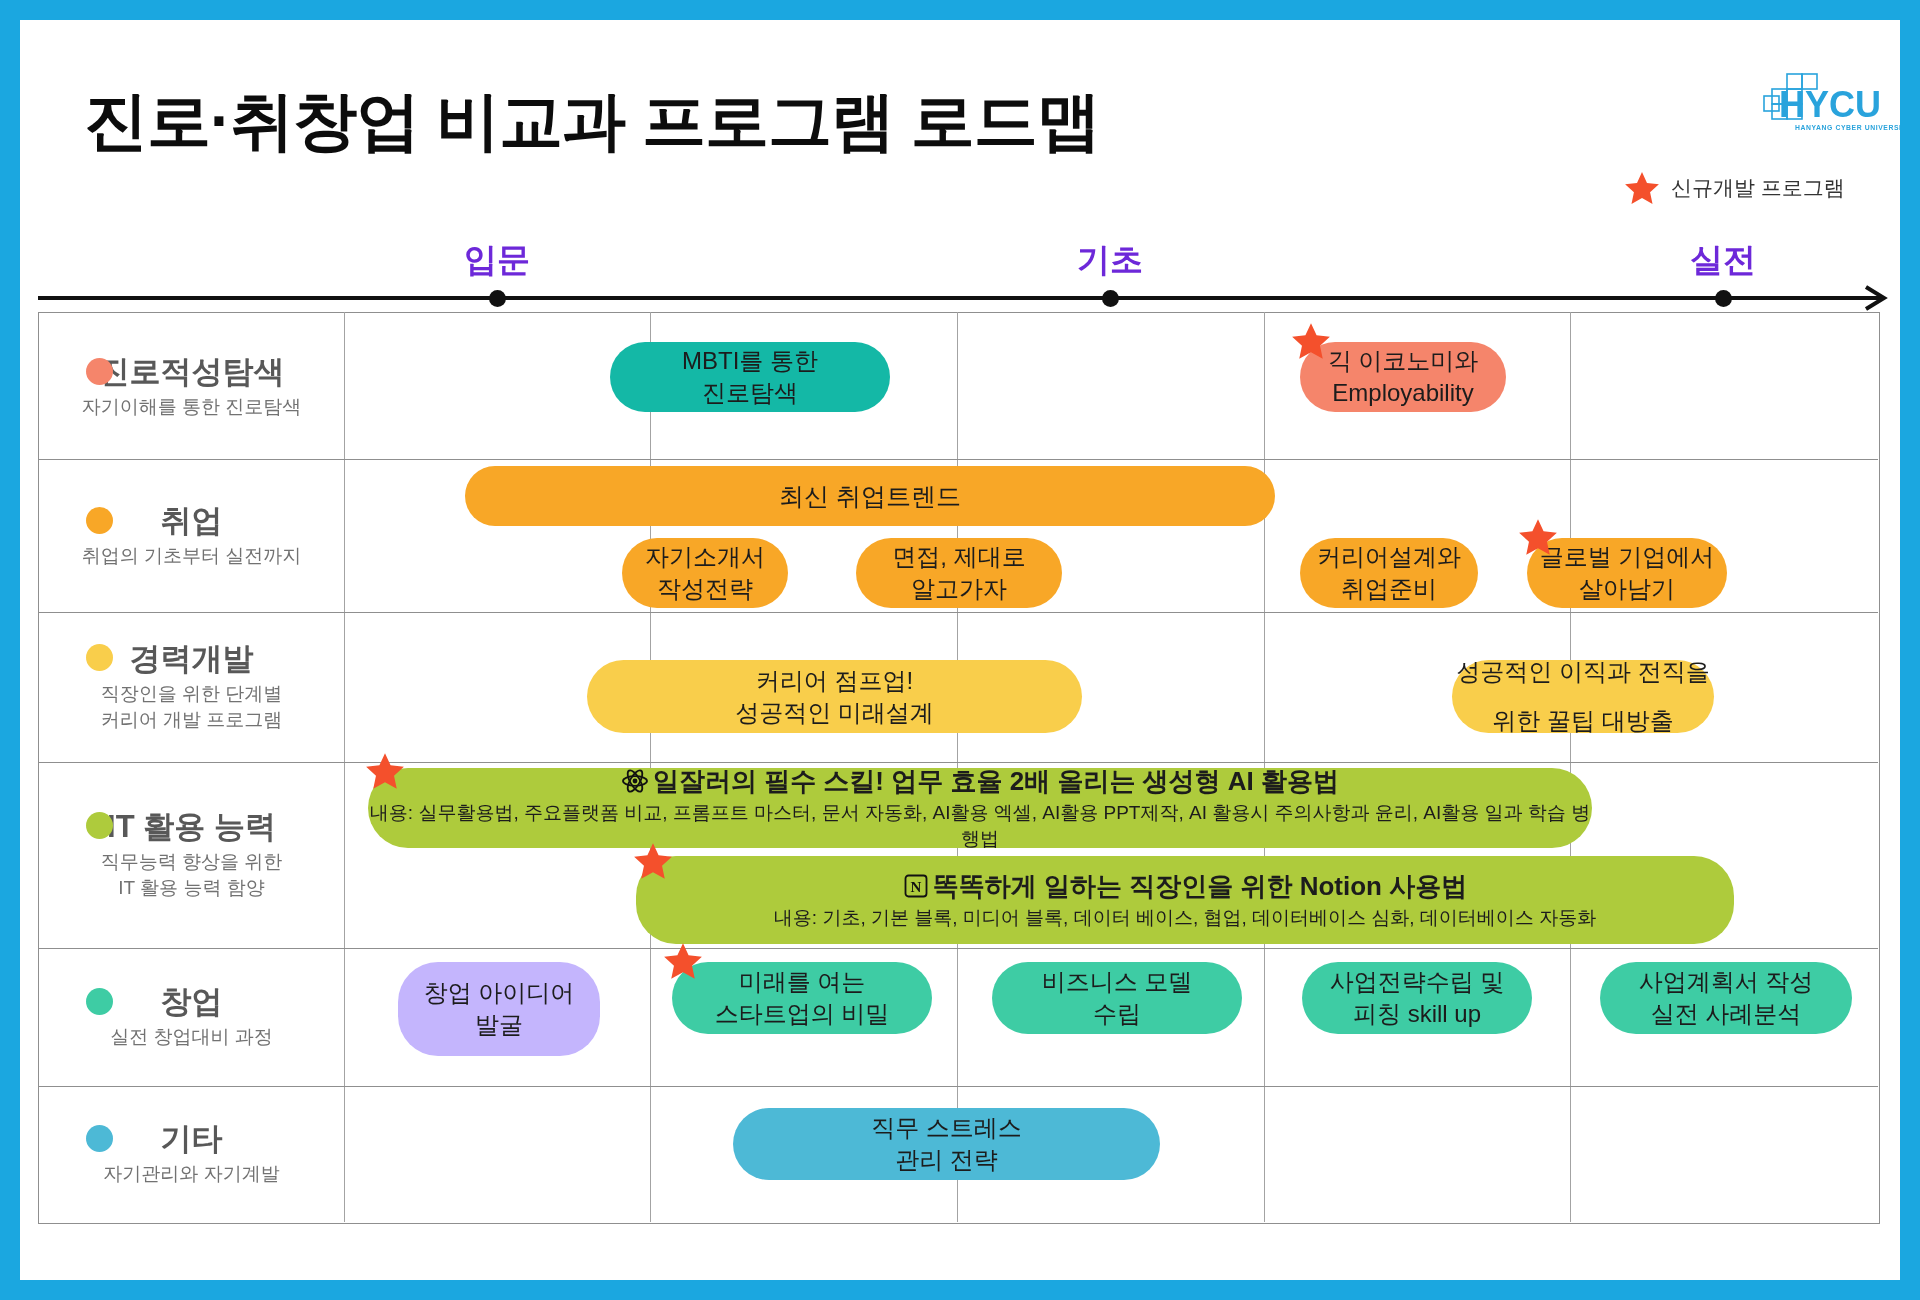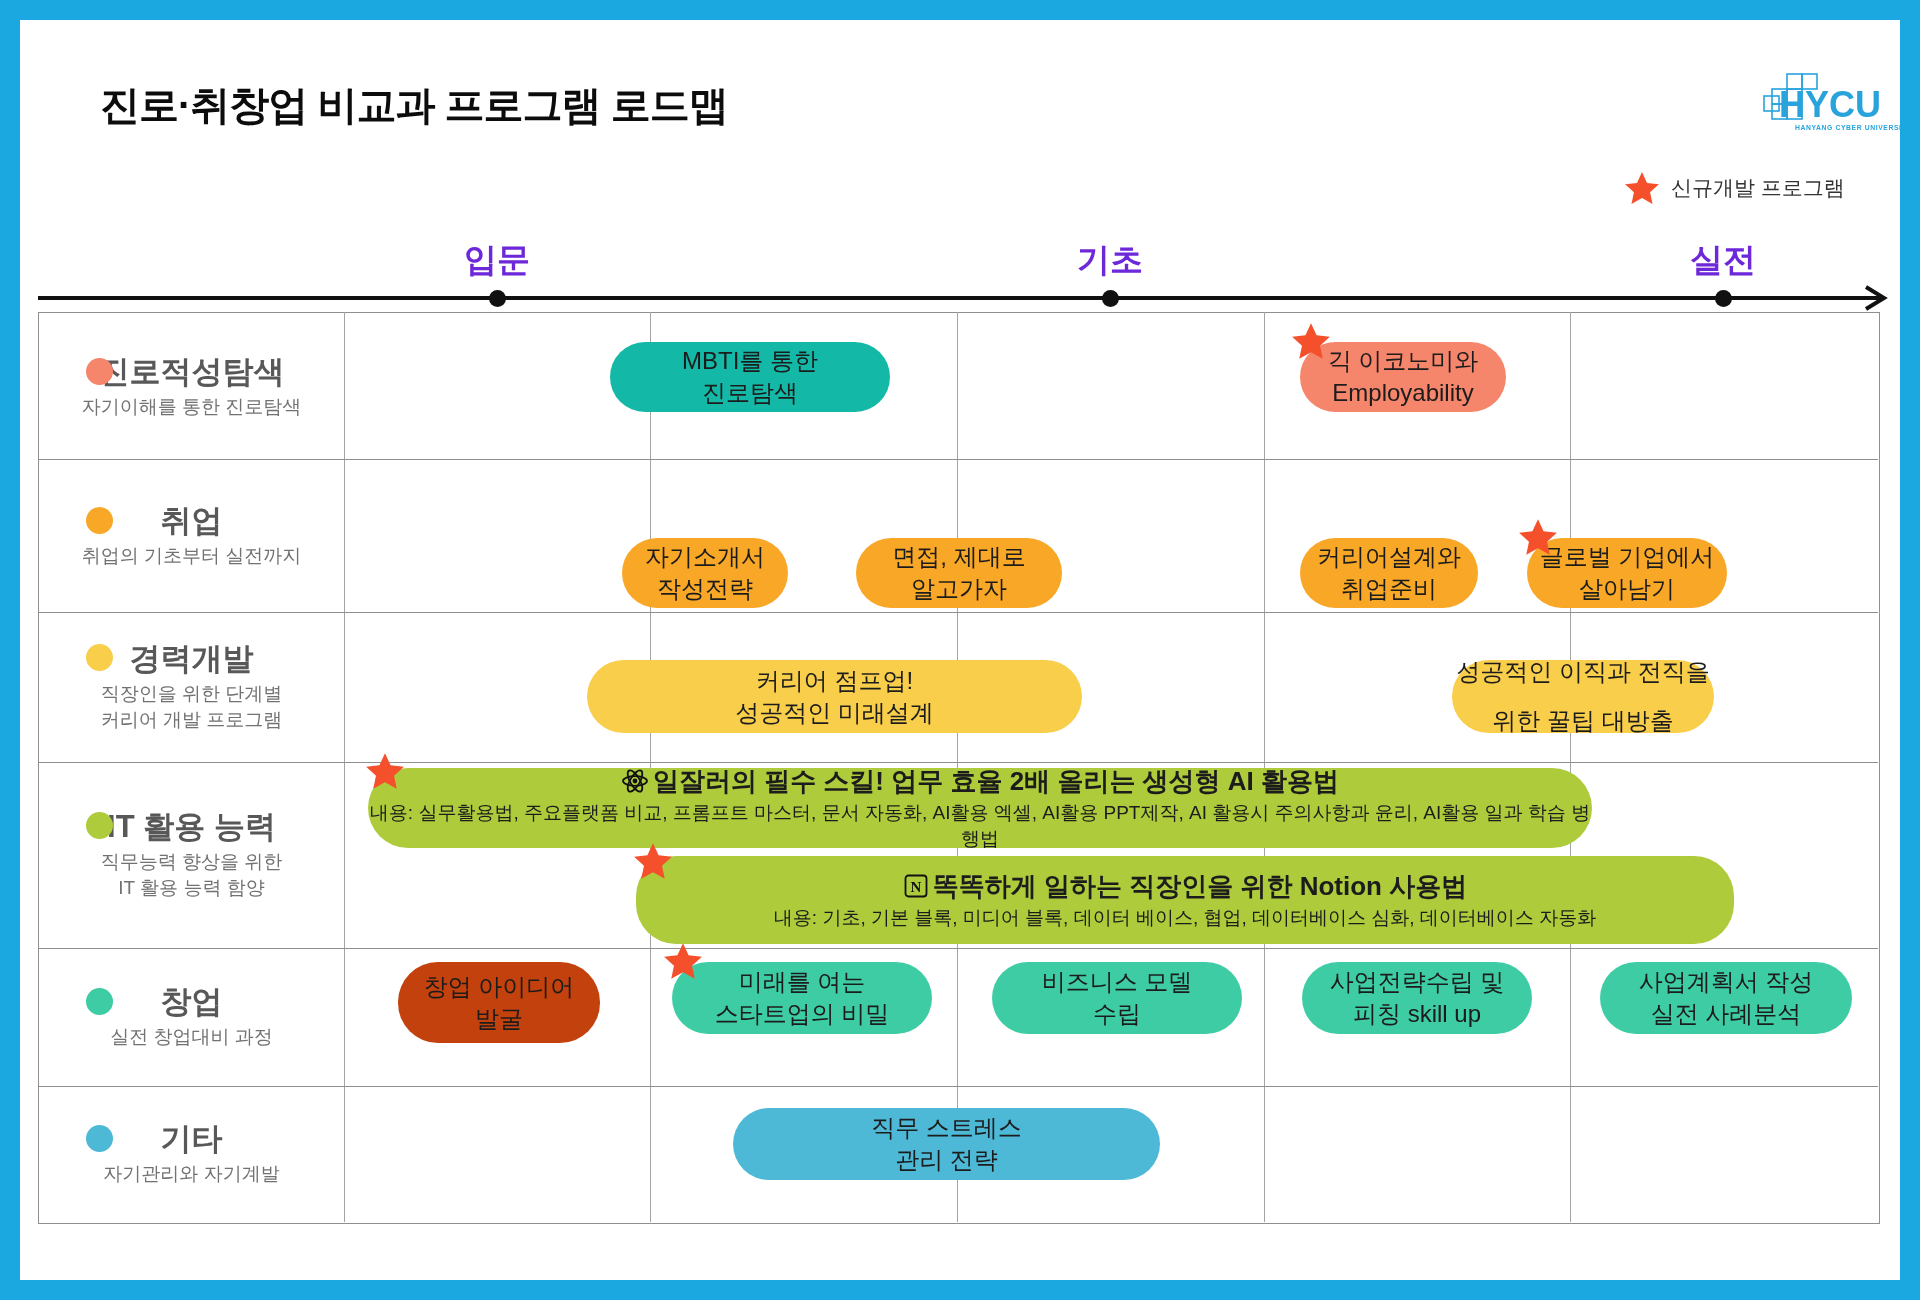--- a/index.html
+++ b/index.html
@@ -9,22 +9,22 @@
     font-family:"Liberation Sans","DejaVu Sans",sans-serif;
     -webkit-font-smoothing:antialiased;
   }
   #frame{
     position:absolute;left:20px;top:20px;width:1880px;height:1260px;
     background:#ffffff;overflow:hidden;
   }
   .abs{position:absolute;}
   
   #page-title{
-    left:80px;top:58px;width:1300px;
-    font-size:40px;font-weight:900;color:#0c0c0c;letter-spacing:-1px;
+    left:64px;top:58px;width:1300px;
+    font-size:64px;font-weight:900;color:#0c0c0c;letter-spacing:-1px;
   }
   #legend{left:1605px;top:148px;width:260px;height:40px;display:flex;align-items:center;gap:12px;}
   #legend .legend-text{font-size:21px;color:#333;}
   
   .stage-label{top:218px;width:220px;text-align:center;font-size:33px;font-weight:800;color:#6d28d9;}
   #axis{left:18px;top:264px;}
   .axis-dot{width:17px;height:17px;border-radius:50%;background:#111;top:269.5px;}
   
   .grid-outer{left:18px;top:292px;width:1840px;height:910px;border:1px solid #8f8f8f;}
   .vline{width:1px;background:#a3a3a3;top:292px;height:910px;}
@@ -136,20 +136,23 @@
       <span class="l2">진로탐색</span>
   </div>
   <div class="abs pill" style="left: 1280px; top: 322px; width: 206px; height: 70px; background: rgb(245, 133, 107);">
     <svg class="star" viewBox="0 0 32 32">
         <polygon points="16,1 20.7,11.2 31.9,12.4 23.6,20 25.9,31 16,25.4 6.1,31 8.4,20 0.1,12.4 11.3,11.2" style="fill: rgb(244, 80, 44);"></polygon>
       </svg>
     <span class="l1">긱 이코노미와</span>
       <span class="l2">Employability</span>
   </div>
 
+  <div class="abs pill single" style="left: 445px; top: 446px; width: 810px; height: 60px; background: rgb(248, 167, 39);">
+    <span class="l1">최신 취업트렌드</span>
+  </div>
   <div class="abs pill" style="left: 602px; top: 518px; width: 166px; height: 70px; background: rgb(248, 167, 39);">
     <span class="l1">자기소개서</span>
       <span class="l2">작성전략</span>
   </div>
   <div class="abs pill" style="left: 836px; top: 518px; width: 206px; height: 70px; background: rgb(248, 167, 39);">
     <span class="l1">면접, 제대로</span>
       <span class="l2">알고가자</span>
   </div>
   <div class="abs pill" style="left: 1280px; top: 518px; width: 178px; height: 70px; background: rgb(248, 167, 39);">
     <span class="l1">커리어설계와</span>
@@ -196,21 +199,21 @@
     <div class="ptitle">
       <svg class="picon" width="26" height="26" viewBox="0 0 26 26">
         <rect x="2.5" y="2.5" width="21" height="21" rx="3" fill="none" stroke="#111" stroke-width="1.8"></rect>
         <text x="13" y="18.5" text-anchor="middle" font-size="15" font-weight="bold" fill="#111" font-family="Liberation Serif, serif">N</text>
       </svg>
       <span>똑똑하게 일하는 직장인을 위한 Notion 사용법</span>
     </div>
     <div class="pdesc">내용: 기초, 기본 블록, 미디어 블록, 데이터 베이스, 협업, 데이터베이스 심화, 데이터베이스 자동화</div>
   </div>
 
-  <div class="abs pill" style="left: 378px; top: 942px; width: 202px; height: 81px; background: #c2410c; justify-content: center;">
+  <div class="abs pill" style="left: 378px; top: 942px; width: 202px; height: 94px; background: #c4b5fd; justify-content: center;">
     <span class="l1">창업 아이디어</span>
       <span class="l2">발굴</span>
   </div>
   <div class="abs pill" style="left: 652px; top: 942px; width: 260px; height: 72px; background: rgb(62, 204, 164);">
     <svg class="star" viewBox="0 0 32 32">
         <polygon points="16,1 20.7,11.2 31.9,12.4 23.6,20 25.9,31 16,25.4 6.1,31 8.4,20 0.1,12.4 11.3,11.2" style="fill: rgb(244, 80, 44);"></polygon>
       </svg>
     <span class="l1">미래를 여는</span>
       <span class="l2">스타트업의 비밀</span>
   </div>

